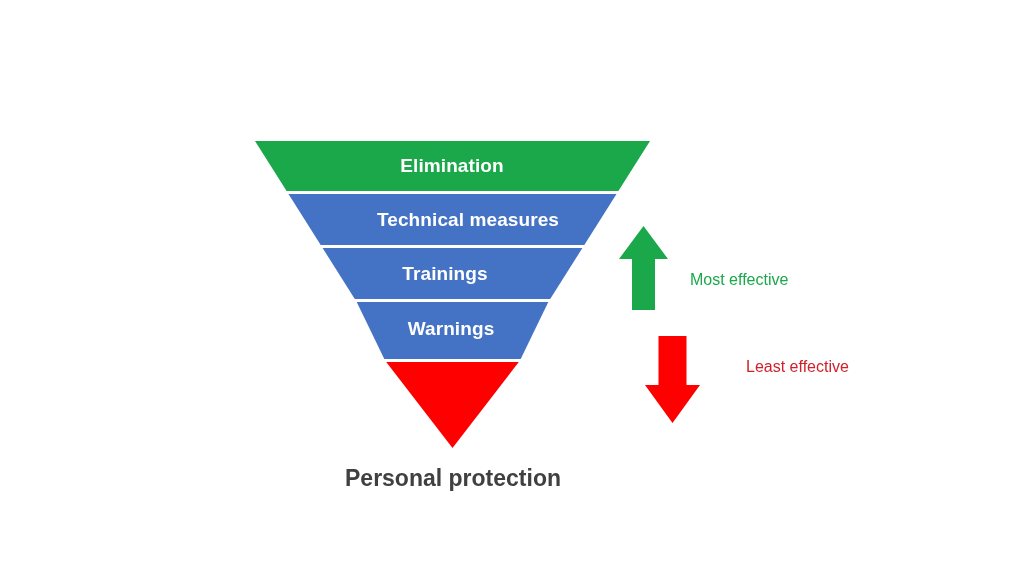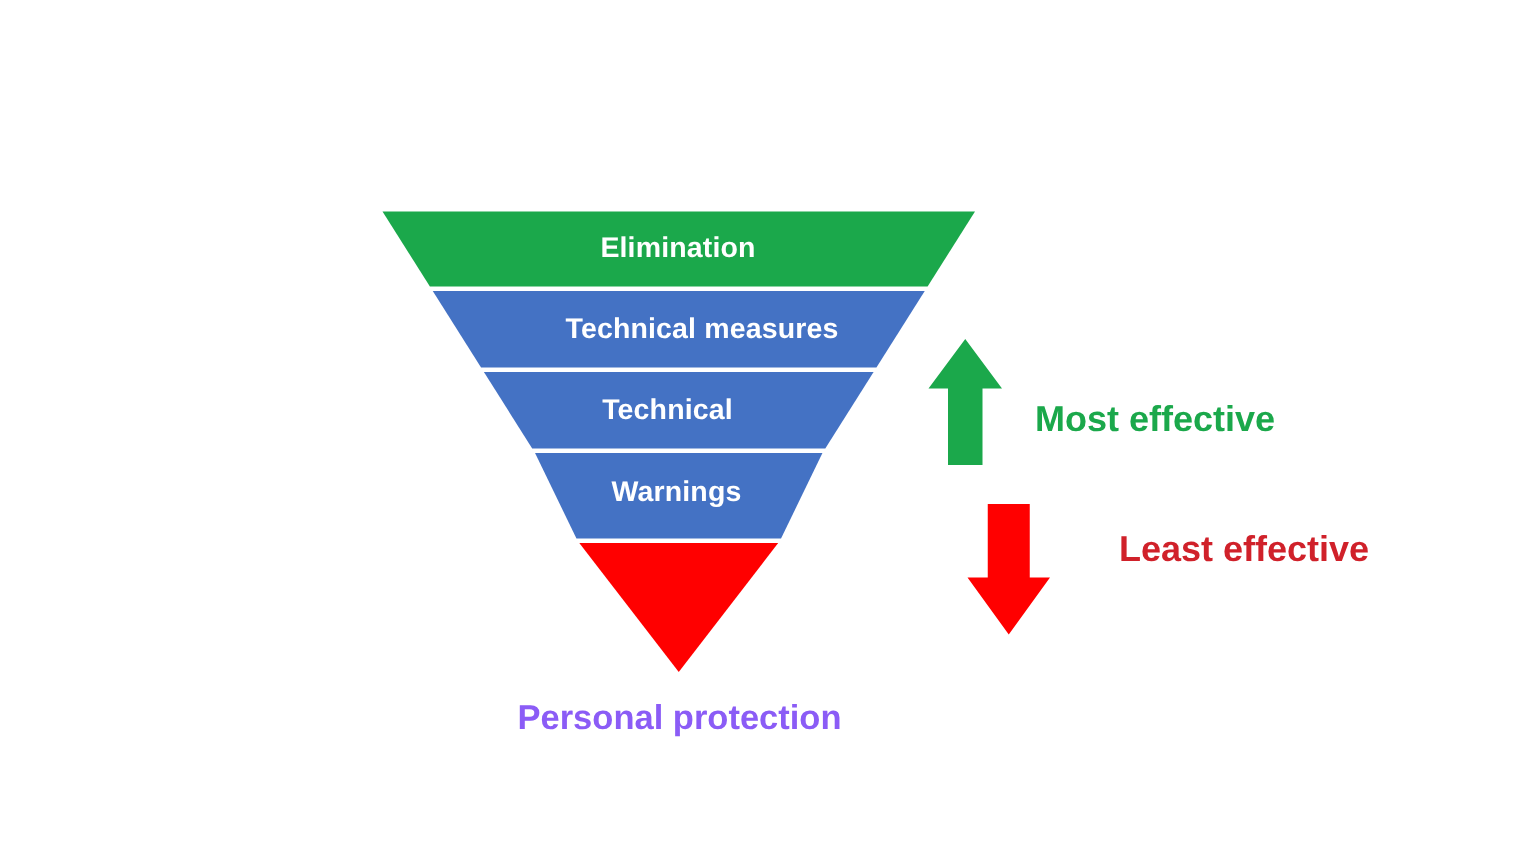--- a/index.html
+++ b/index.html
@@ -49,34 +49,34 @@
   }
 
   
   #bottom-caption {
     position: absolute;
     left: 453px;
     top: 463px;
     transform: translateX(-50%);
     width: 360px;
     text-align: center;
-    color: #8b5cf6;
+    color: #404040;
     font-weight: bold;
     font-size: 23px;
     line-height: 1.32;
   }
   #bottom-caption .cap-line {
     display: block;
   }
 
   
   .legend-text {
     position: absolute;
-    font-weight: bold;
-    font-size: 24px;
+    font-weight: normal;
+    font-size: 16px;
     white-space: nowrap;
     transform: translateY(-50%);
   }
   #legend-most-text {
     left: 690px;
     top: 280px;
   }
   #legend-least-text {
     left: 703px;
     top: 367px;
@@ -100,21 +100,21 @@
 
     <polygon points="386.2,362 518.8,362 452.5,448" fill="#FF0000"></polygon>
 
     <polygon points="643.5,226 668,259 655,259 655,310 632,310 632,259 619,259" fill="#1BA84B"></polygon>
 
     <polygon points="672.5,423 645,385 658.5,385 658.5,336 686.5,336 686.5,385 700,385" fill="#FF0000"></polygon>
   </svg>
 
   <div class="tier-label" style="left:452px; top:166px;">Elimination</div>
   <div class="tier-label" style="left:448px; top:220px;margin-left:20px;">Technical measures</div>
-  <div class="tier-label" style="left:445px; top:274px;">Technical</div>
+  <div class="tier-label" style="left:445px; top:274px;">Trainings</div>
   <div class="tier-label" style="left:451px; top:329px;">Warnings</div>
 
   <div id="bottom-caption">
     <span class="cap-line">Personal protection</span>
   </div>
 
   <div id="legend-most-text" class="legend-text" style="color:#1BA84B;">Most effective</div>
   <div id="legend-least-text" class="legend-text" style="color:#D0212A;">Least effective</div>
 
 </div>

